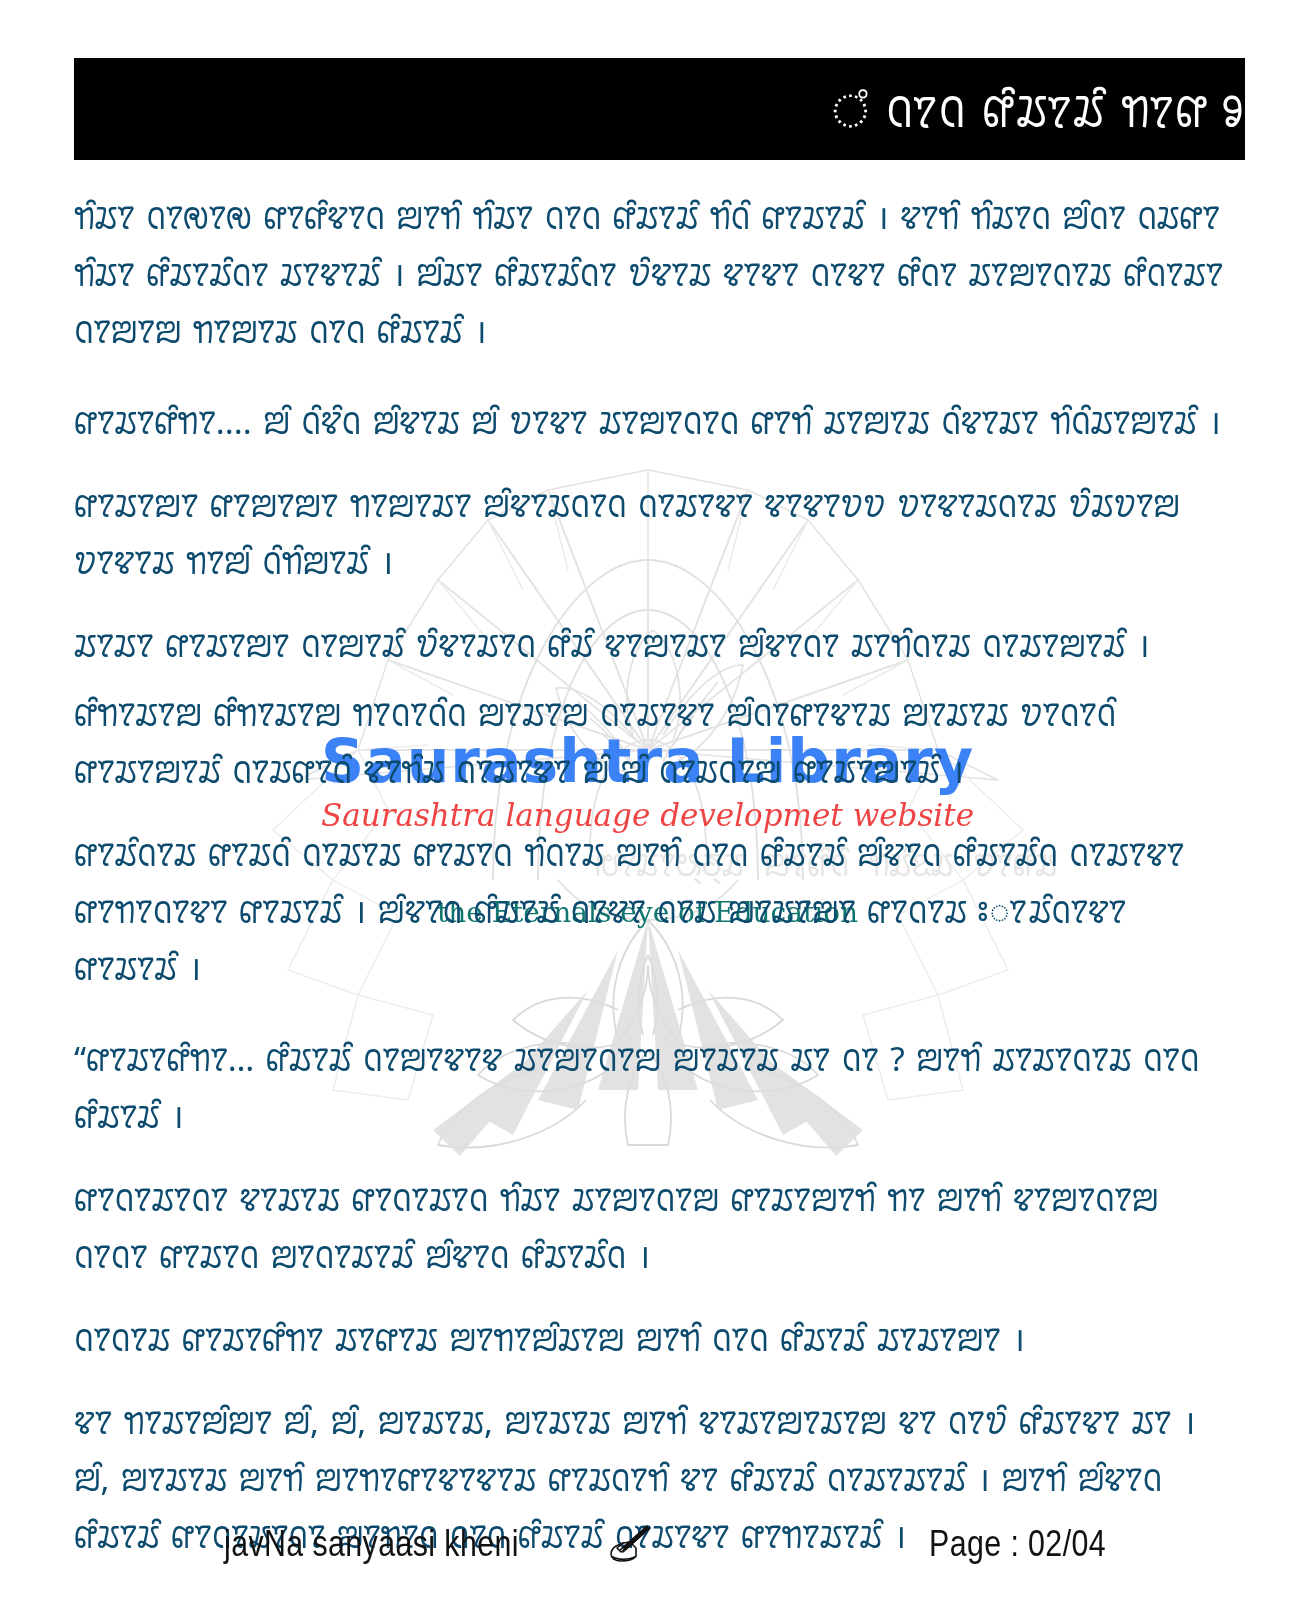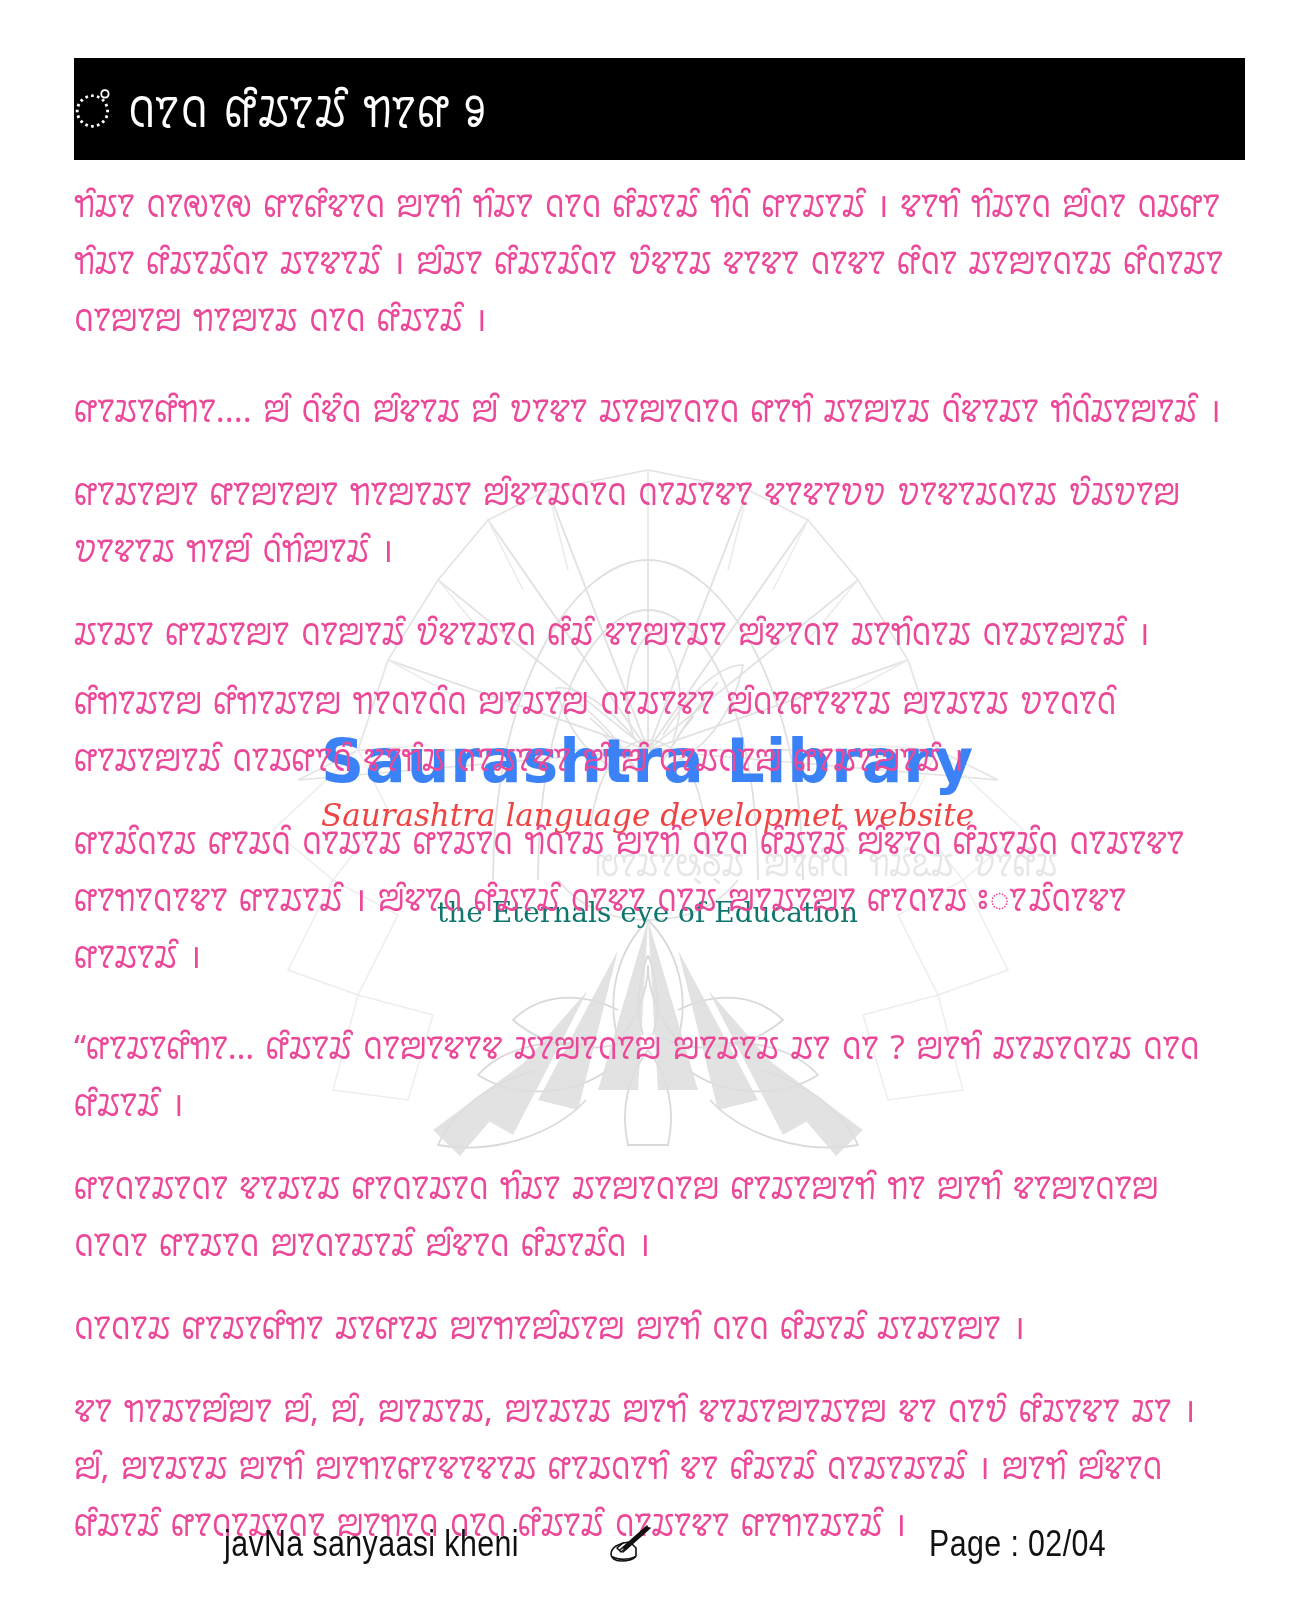--- a/index.html
+++ b/index.html
@@ -68,21 +68,21 @@
     white-space:nowrap;
   }
 
   
   .banner{
     position:absolute;
     left:74px;top:58px;
     width:1171px;height:102px;
     background:#000000;
     z-index:3;
-    display:flex;align-items:center;justify-content:flex-start;
+    display:flex;align-items:center;justify-content:flex-end;
   }
   .banner-title{
     color:#ffffff;
     font-family:"Noto Sans Saurashtra","DejaVu Sans", sans-serif;
     font-size:46px;
     line-height:1;
     letter-spacing:2px;
     white-space:nowrap;
     text-align:center;
   }
@@ -91,22 +91,22 @@
   .content{
     position:absolute;
     left:74px;top:176px;
     width:1150px;
     z-index:2;
   }
   .para{
     font-family:"Noto Sans Saurashtra","DejaVu Sans", sans-serif;
     font-size:33.5px;
     line-height:57px;
-    color:#ec4899;
-    margin:0 0 26px 0;
+    color:#0c4a6e;
+    margin:12px 0 26px 0;
     text-align:left;
     word-spacing:2px;
   }
   .para.gap-big{margin-bottom:34px;}
   .para.gap-small{margin-bottom:12px;}
 
   
   .footer{
     position:absolute;
     left:74px;right:74px;bottom:28px;

